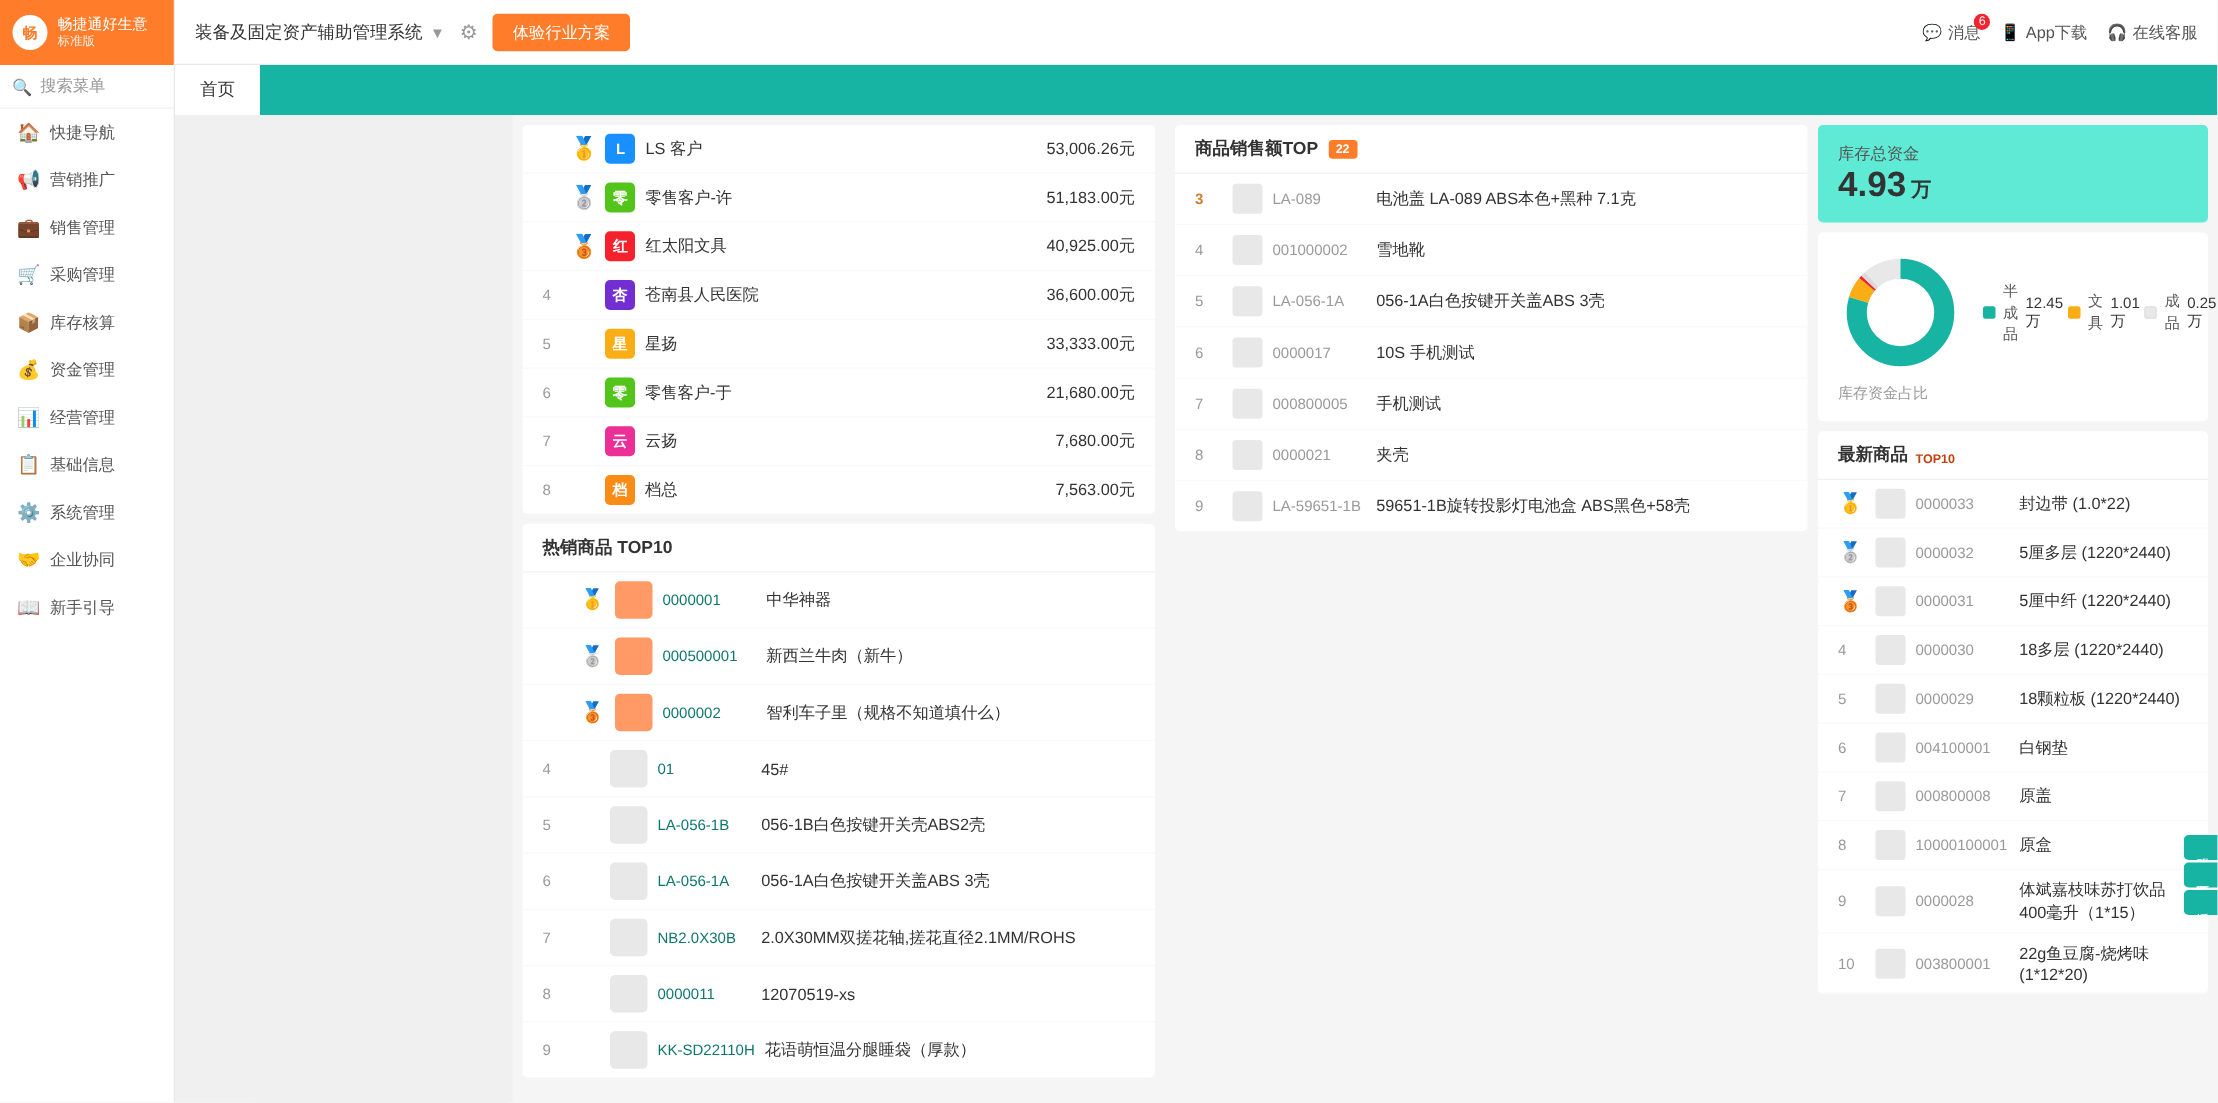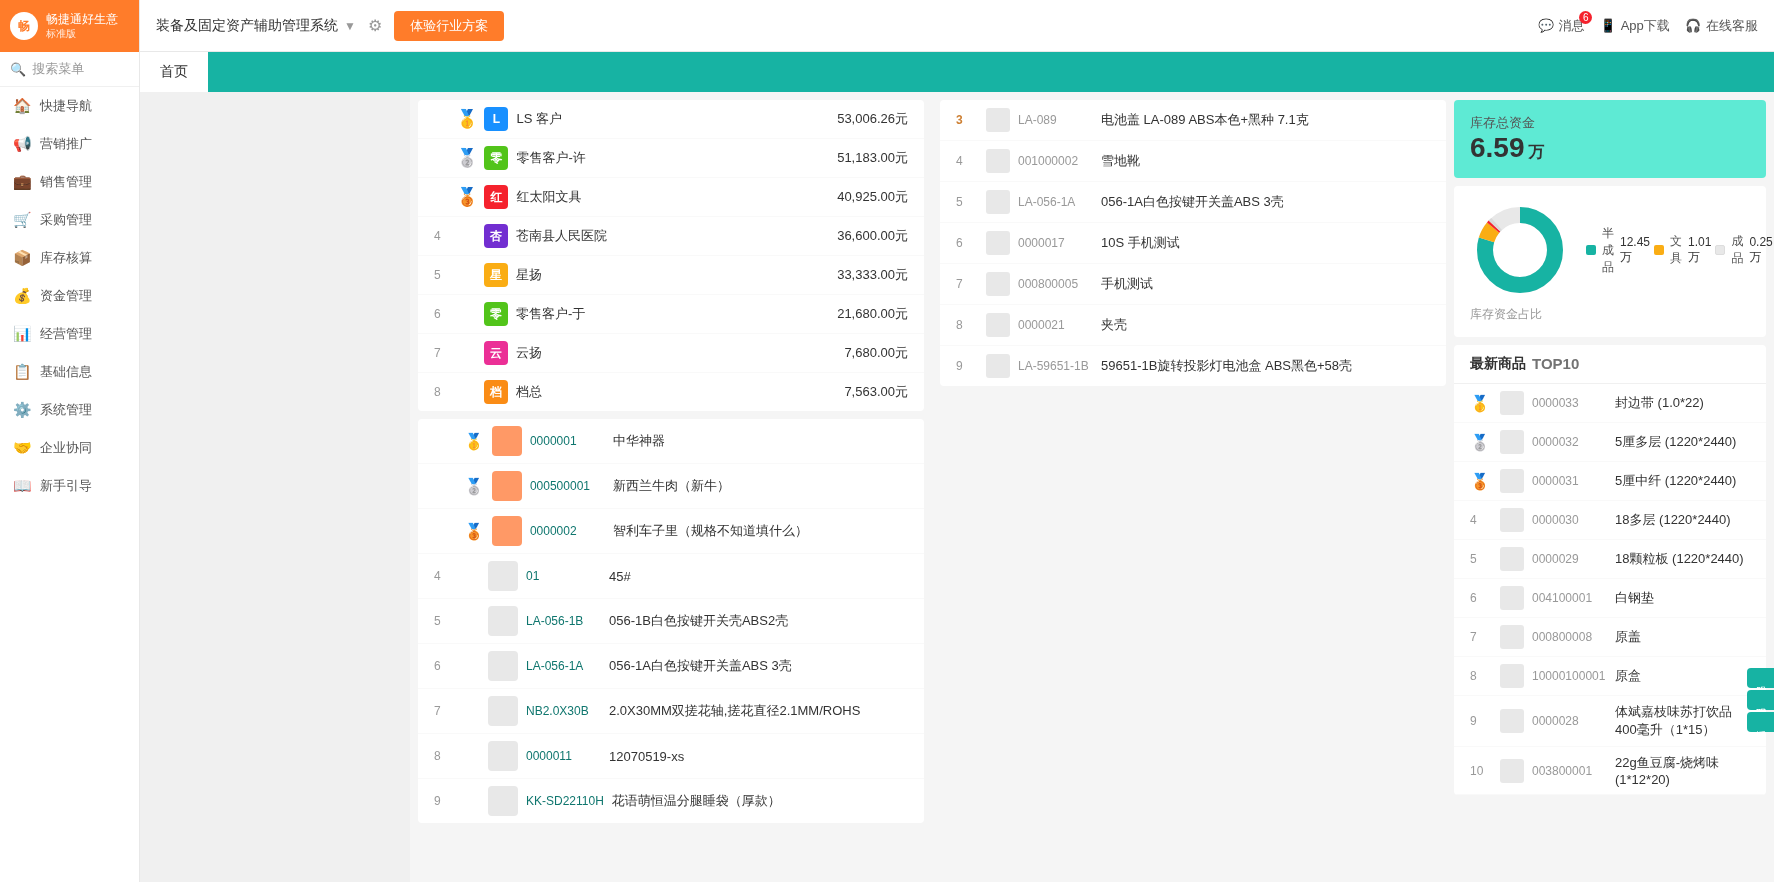--- a/index.html
+++ b/index.html
@@ -66,23 +66,23 @@
     .chart-section { background: #fff; margin: 8px 8px 0 0; border-radius: 4px; padding: 14px 16px; }
     .chart-container { display: flex; align-items: center; gap: 16px; }
     .donut-chart { position: relative; width: 100px; height: 100px; flex-shrink: 0; }
     .chart-legend { display: flex; flex-direction: row; gap: 4px; font-size: 12px; flex: 1; }
     .legend-item { display: flex; align-items: center; justify-content: space-between; gap: 6px; }
     .legend-dot { width: 10px; height: 10px; border-radius: 2px; flex-shrink: 0; }
     .legend-name { flex: 1; color: #555; }
     .legend-value { color: #333; font-weight: 500; }
 
     .new-products-panel { background: #fff; margin: 8px 8px 0 0; border-radius: 4px; padding: 0; }
-    .new-products-header { padding: 10px 16px; display: flex; align-items: flex-start; gap: 6px; border-bottom: 1px solid #f0f0f0; }
+    .new-products-header { padding: 10px 16px; display: flex; align-items: flex-end; gap: 6px; border-bottom: 1px solid #f0f0f0; }
     .new-products-title { font-size: 14px; font-weight: bold; color: #333; }
-    .top-label { color: #737373; font-size: 15px; font-weight: bold; }
+    .top-label { color: #c2410c; font-size: 10px; font-weight: bold; }
     .new-product-item { display: flex; align-items: center; padding: 7px 16px; border-bottom: 1px solid #f9f9f9; gap: 8px; }
     .new-product-rank { width: 22px; font-size: 12px; color: #999; }
     .new-product-img { width: 24px; height: 24px; border-radius: 3px; background: #e8e8e8; display: flex; align-items: center; justify-content: center; font-size: 10px; color: #aaa; flex-shrink: 0; }
     .new-product-code { color: #999; font-size: 12px; min-width: 75px; }
     .new-product-name { color: #333; font-size: 13px; flex: 1; }
     .sales-rank-item { display: flex; align-items: center; padding: 8px 16px; border-bottom: 1px solid #f9f9f9; gap: 8px; }
     .sales-rank-item:last-child { border-bottom: none; }
     .s-rank-num { width: 22px; font-size: 12px; color: #999; }
     .s-img { width: 24px; height: 24px; border-radius: 3px; background: #e8e8e8; display: flex; align-items: center; justify-content: center; font-size: 10px; color: #aaa; flex-shrink: 0; }
     .s-code { color: #999; font-size: 12px; min-width: 75px; }
@@ -268,20 +268,23 @@
               <span class="rank-num" style="color:#999;">8</span>
               <div style="width:22px;margin-right:6px;"></div>
               <div class="rank-avatar" style="background:#fa8c16;">档</div>
               <span class="rank-name">档总</span>
               <span class="rank-value">7,563.00元</span>
             </div>
           </div>
         </div>
 
         <div class="panel">
+          <div class="panel-header">
+            <span class="top-panel-title">热销商品 TOP10</span>
+          </div>
           <div class="hot-products">
             <div class="product-item">
               <span class="product-rank-num"></span>
               <span style="font-size:16px;color:#ffd700;">🥇</span>
               <div class="product-img" style="background:#ff9966;"></div>
               <span class="product-code">0000001</span>
               <span class="product-name">中华神器</span>
             </div>
             <div class="product-item">
               <span class="product-rank-num"></span>
@@ -338,20 +341,24 @@
               <div class="product-img"></div>
               <span class="product-code">KK-SD22110H</span>
               <span class="product-name">花语萌恒温分腿睡袋（厚款）</span>
             </div>
           </div>
         </div>
       </div>
 
       <div class="col-right-mid">
         <div class="panel" style="margin-bottom:0;">
+          <div class="panel-header">
+            <span>商品销售额TOP</span>
+            <span class="top-badge">22</span>
+          </div>
           <div>
             <div class="sales-rank-item">
               <span class="s-rank-num" style="color:#cd7f32;font-weight:bold;">3</span>
               <div class="s-img"></div>
               <span class="s-code">LA-089</span>
               <span class="s-name">电池盖 LA-089 ABS本色+黑种 7.1克</span>
             </div>
             <div class="sales-rank-item">
               <span class="s-rank-num">4</span>
               <div class="s-img"></div>
@@ -391,21 +398,21 @@
           </div>
         </div>
       </div>
     </div>
 
     <div class="right-col">
 
       <div class="inventory-panel">
         <div class="inventory-title">库存总资金</div>
         <div class="inventory-amount">
-          <span>6.59</span>
+          <span>4.93</span>
           <span class="unit">万</span>
         </div>
       </div>
 
       <div class="chart-section">
         <div class="chart-container">
 
           <div class="donut-chart">
             <svg width="100" height="100" viewBox="0 0 100 100">
 

